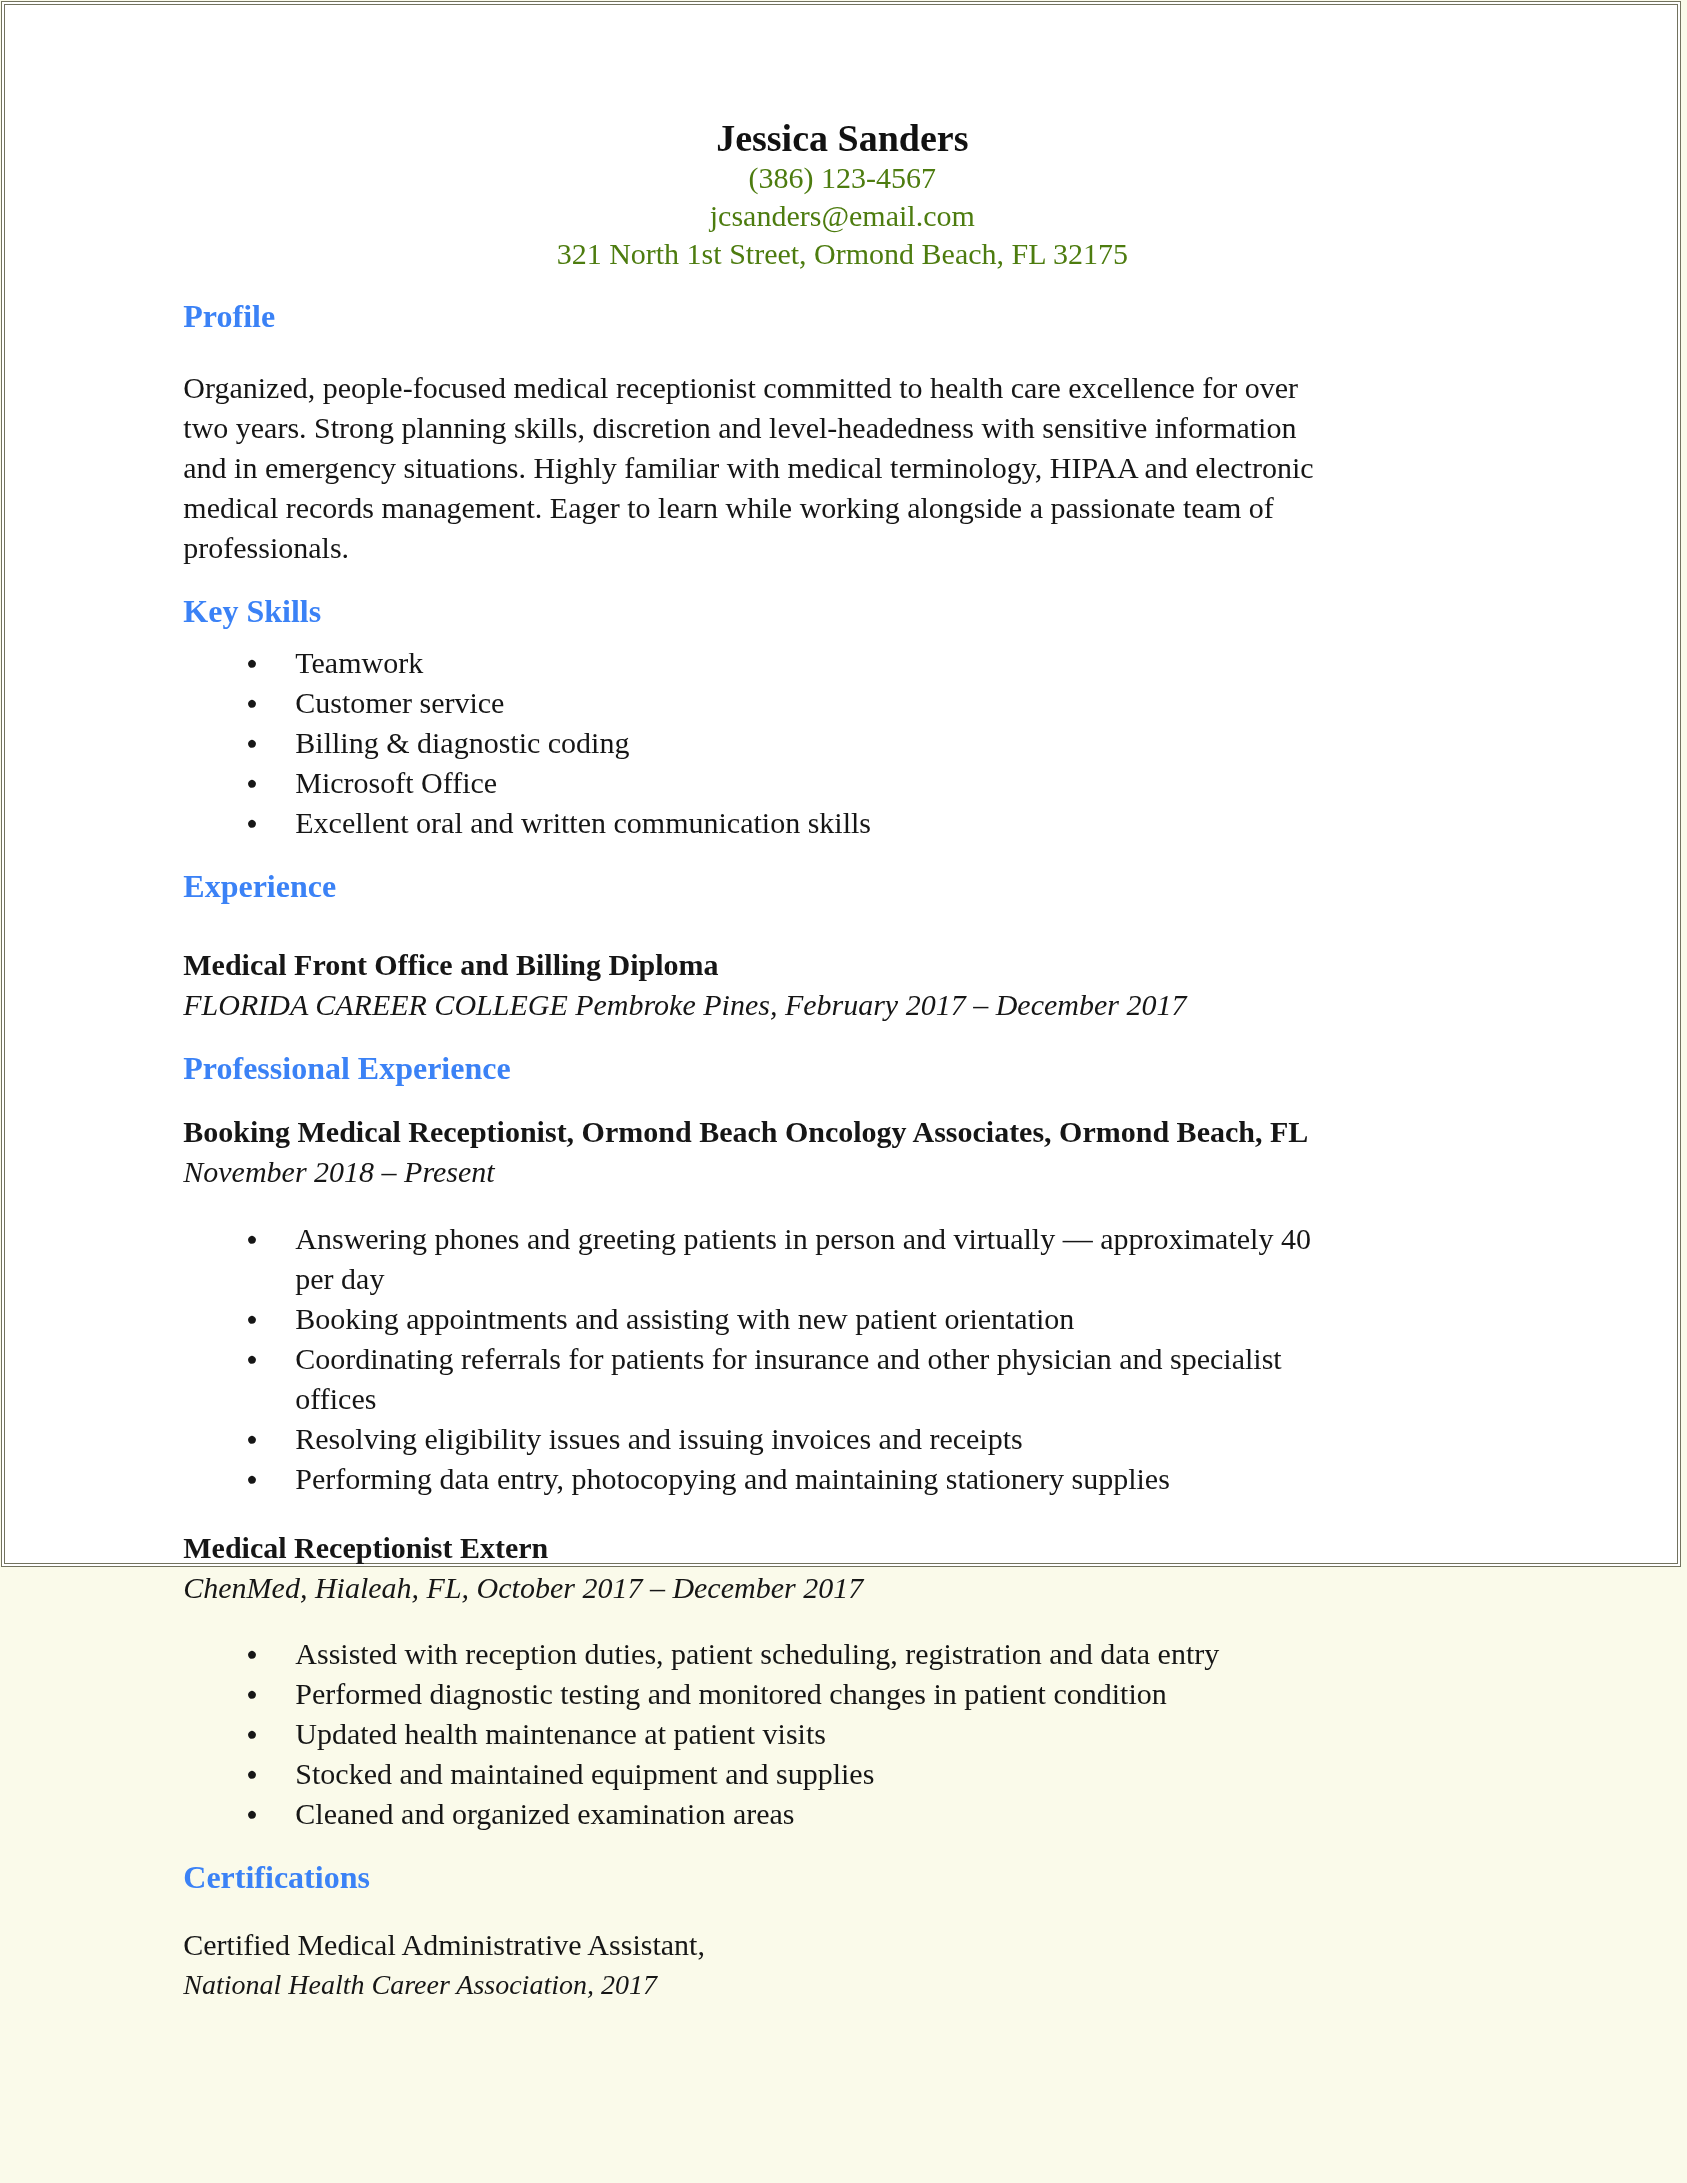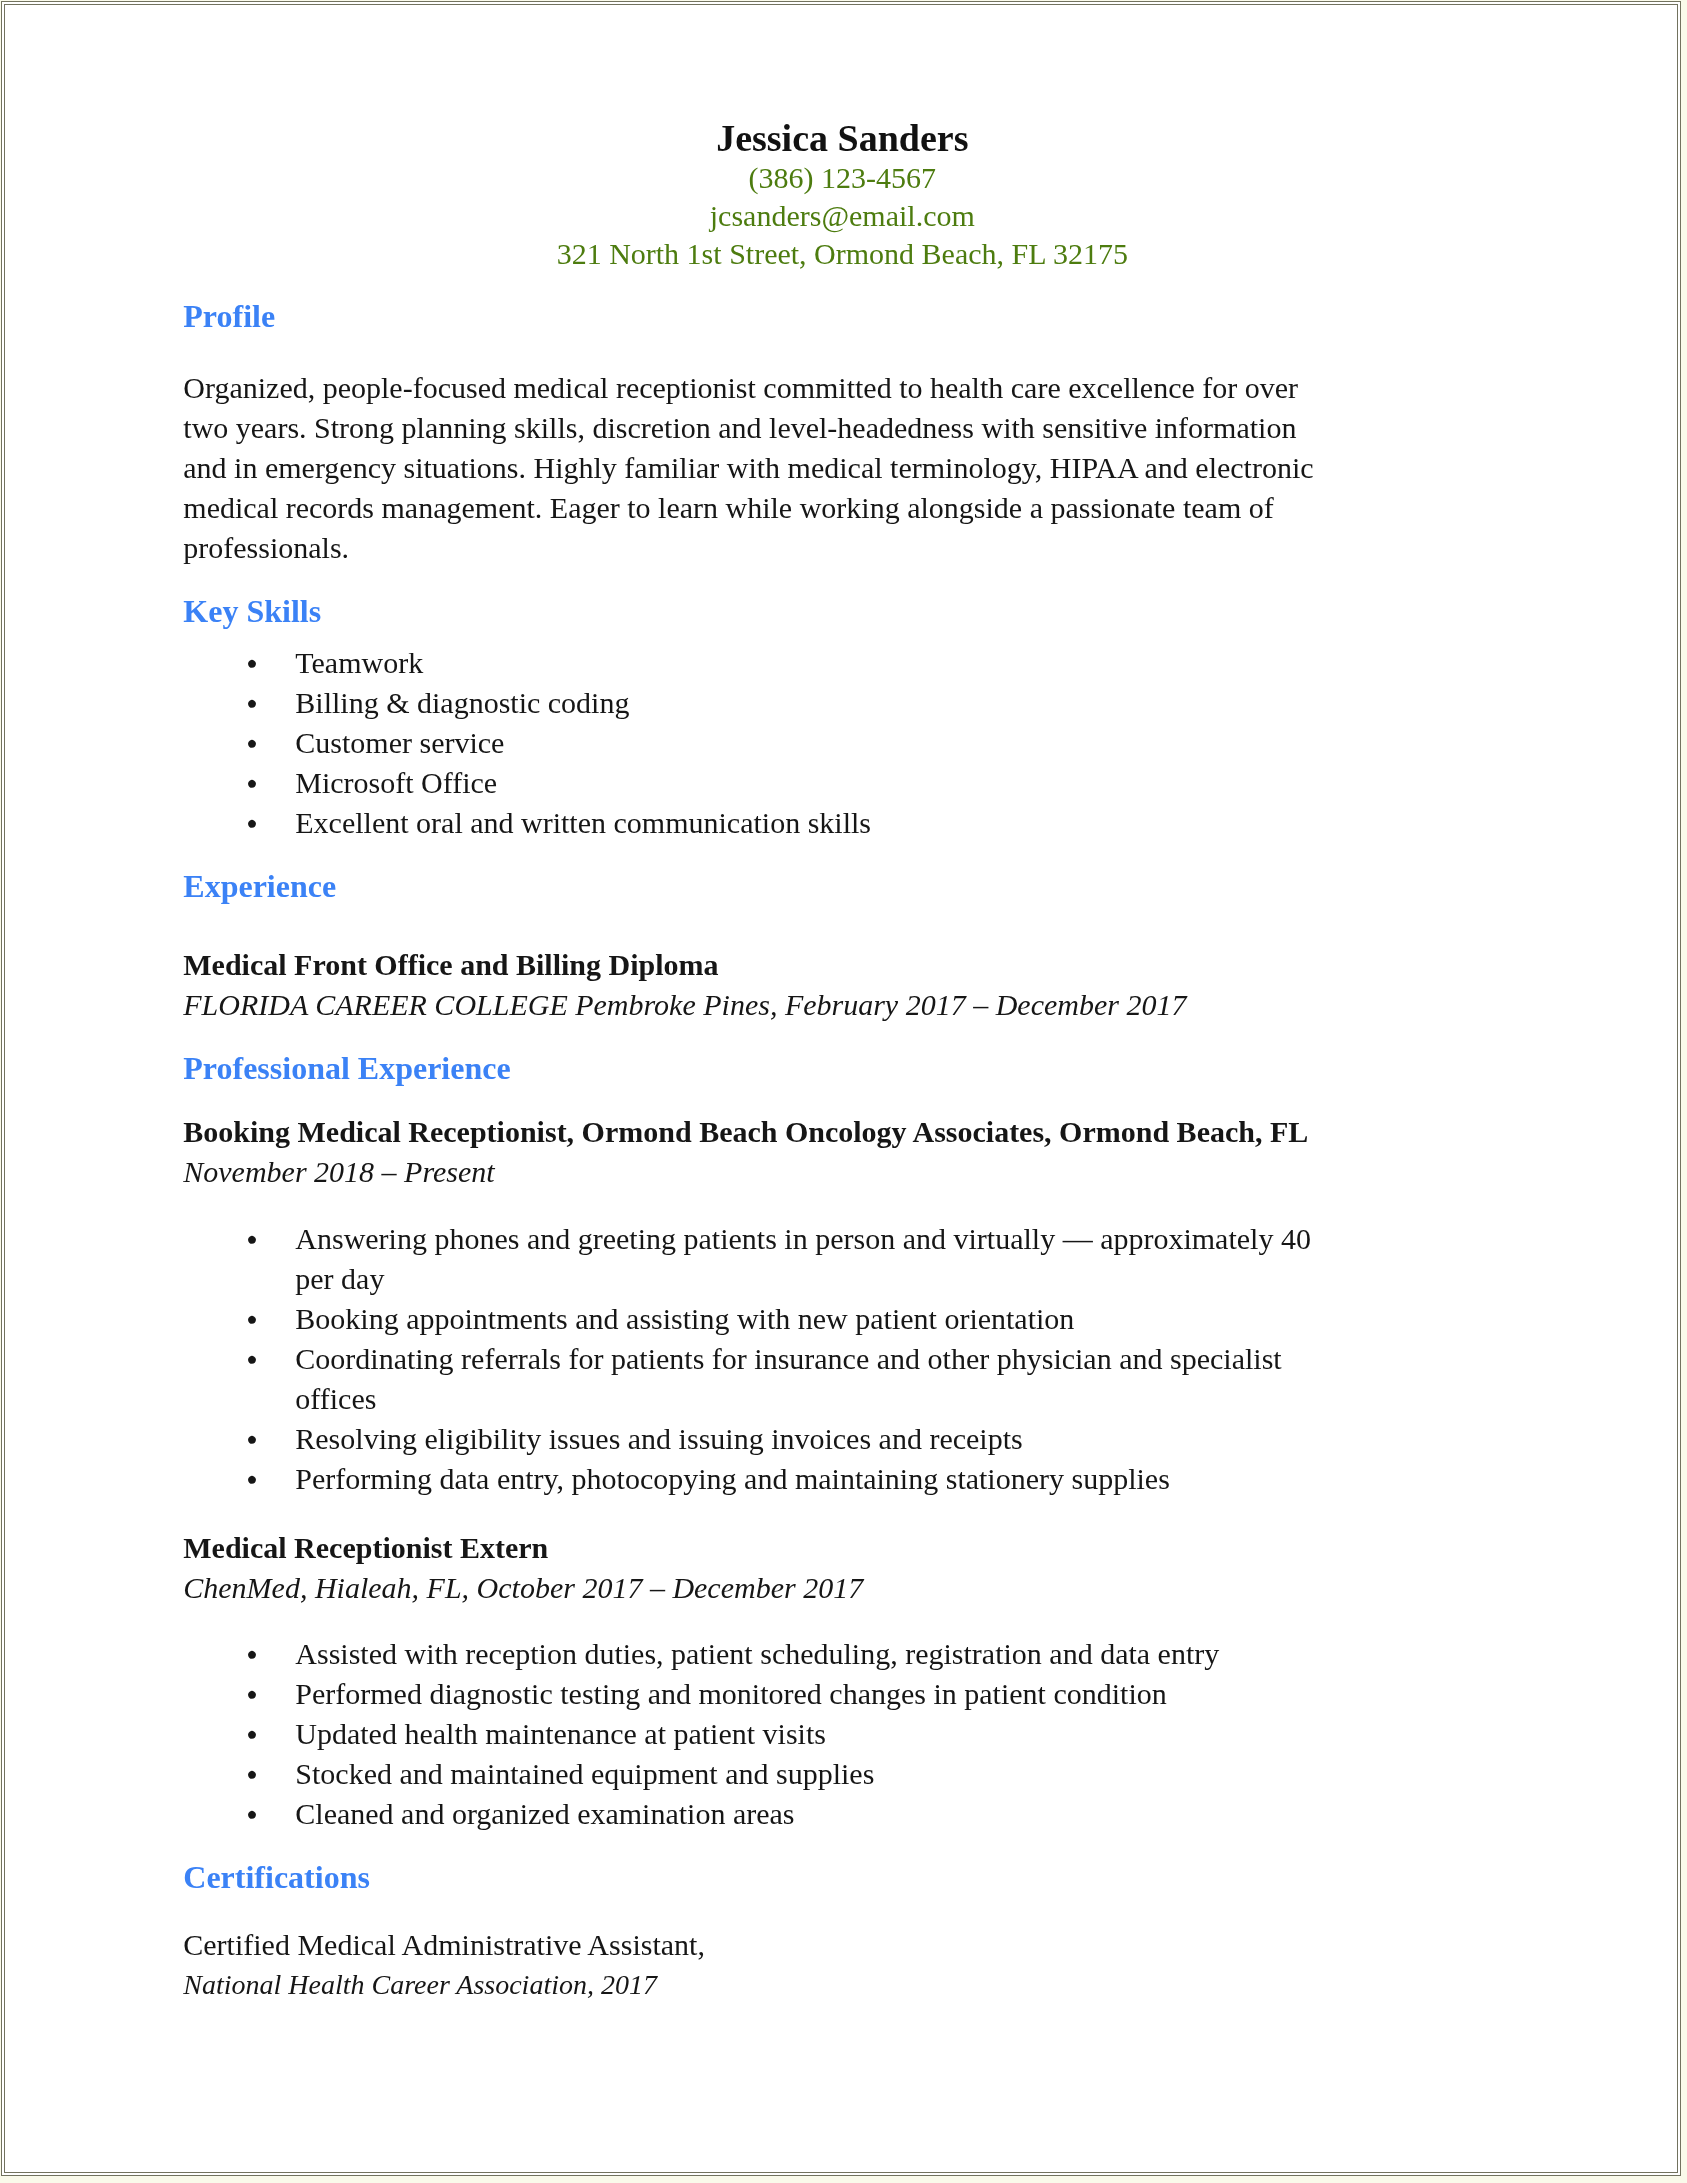--- a/index.html
+++ b/index.html
@@ -7,21 +7,21 @@
     padding: 0;
     background: #fafaea;
     width: 1688px;
     height: 2183px;
     font-family: "Liberation Serif", serif;
   }
   .page {
     position: absolute;
     left: 0; top: 0;
     width: 1680px;
-    height: 2175px;
+    height: 1566px;
     margin: 1.3px;
     border: 4.6px double #72725e;
     background: #ffffff;
     box-sizing: border-box;
     padding: 112px 176px 0 178px;
     color: #161616;
   }
   .resume-header { text-align: center; margin: 0 0 27px 0; }
   .person-name {
     margin: 0;
@@ -112,22 +112,22 @@
   <h2 class="section-heading">Profile</h2>
   <p class="body-text">Organized, people-focused medical receptionist committed to health care excellence for over
 two years. Strong planning skills, discretion and level-headedness with sensitive information
 and in emergency situations. Highly familiar with medical terminology, HIPAA and electronic
 medical records management. Eager to learn while working alongside a passionate team of
 professionals.</p>
 
   <h2 class="section-heading">Key Skills</h2>
   <ul class="bullet-list">
     <li>Teamwork</li>
+    <li>Customer service</li>
     <li>Billing &amp; diagnostic coding</li>
-    <li>Customer service</li>
     <li>Microsoft Office</li>
     <li>Excellent oral and written communication skills</li>
   </ul>
 
   <h2 class="section-heading">Experience</h2>
   <p class="entry-title">Medical Front Office and Billing Diploma</p>
   <p class="entry-sub">FLORIDA CAREER COLLEGE Pembroke Pines, February 2017 – December 2017</p>
 
   <h2 class="section-heading">Professional Experience</h2>
 

